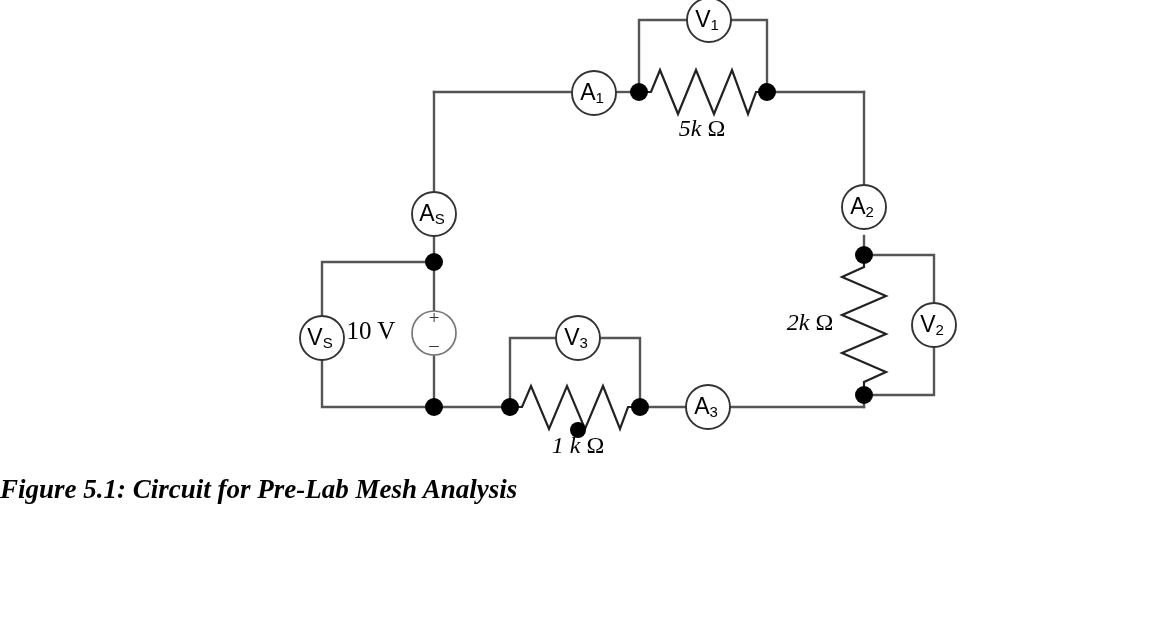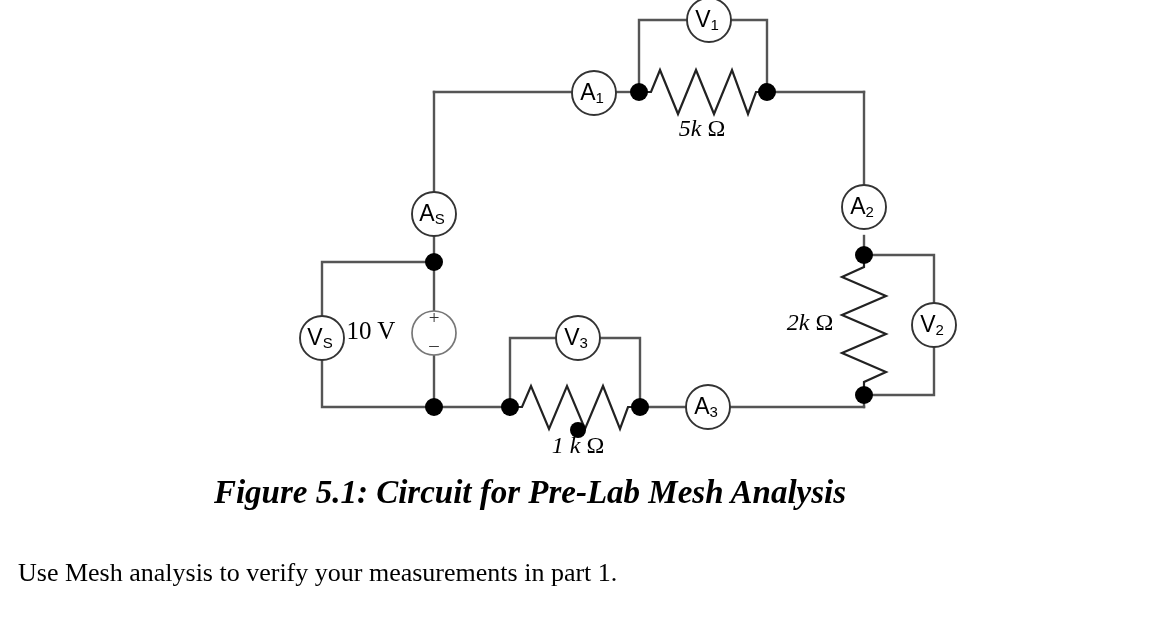--- a/index.html
+++ b/index.html
@@ -92,25 +92,25 @@
     font-size: 19px;
     fill: #333333;
     text-anchor: middle;
     dominant-baseline: middle;
   }
   #figure-caption {
     position: absolute;
     left: 0;
     top: 474px;
     width: 1060px;
-    text-align: center;
+    text-align: left;
     font-family: "Liberation Serif", "DejaVu Serif", serif;
     font-style: italic;
     font-weight: bold;
-    font-size: 33px;
+    font-size: 27px;
     color: #000000;
     letter-spacing: 0px;
   }
   #body-text {
     position: absolute;
     left: 18px;
     top: 558px;
     width: 1100px;
     text-align: left;
     font-family: "Liberation Serif", "DejaVu Serif", serif;
@@ -233,15 +233,14 @@
       <circle class="node-dot" cx="864" cy="255" r="9"></circle>
       <circle class="node-dot" cx="864" cy="395" r="9"></circle>
       <circle class="node-dot" cx="510" cy="407" r="9"></circle>
       <circle class="node-dot" cx="640" cy="407" r="9"></circle>
 
     </svg>
   </div>
 
   <div id="figure-caption">Figure 5.1: Circuit for Pre-Lab Mesh Analysis</div>
 
-  <div id="body-text">Use Mesh analysis to verify your measurements in part 1.</div>
 
 </div>
 
 </body></html>

